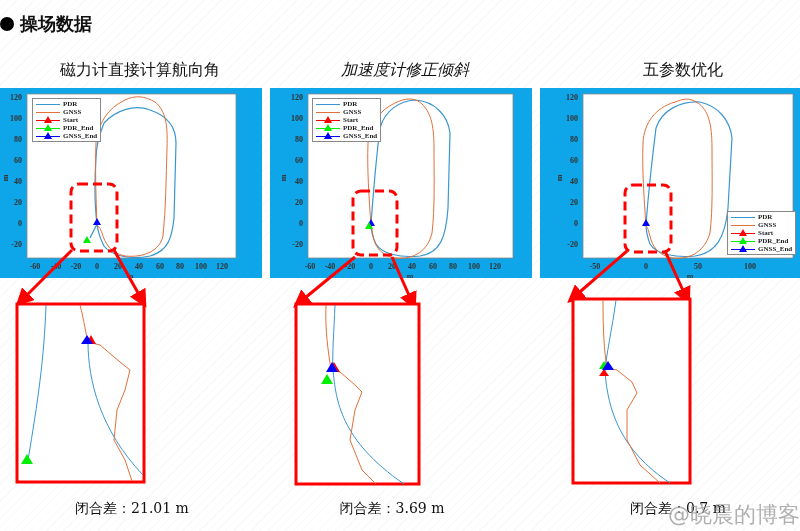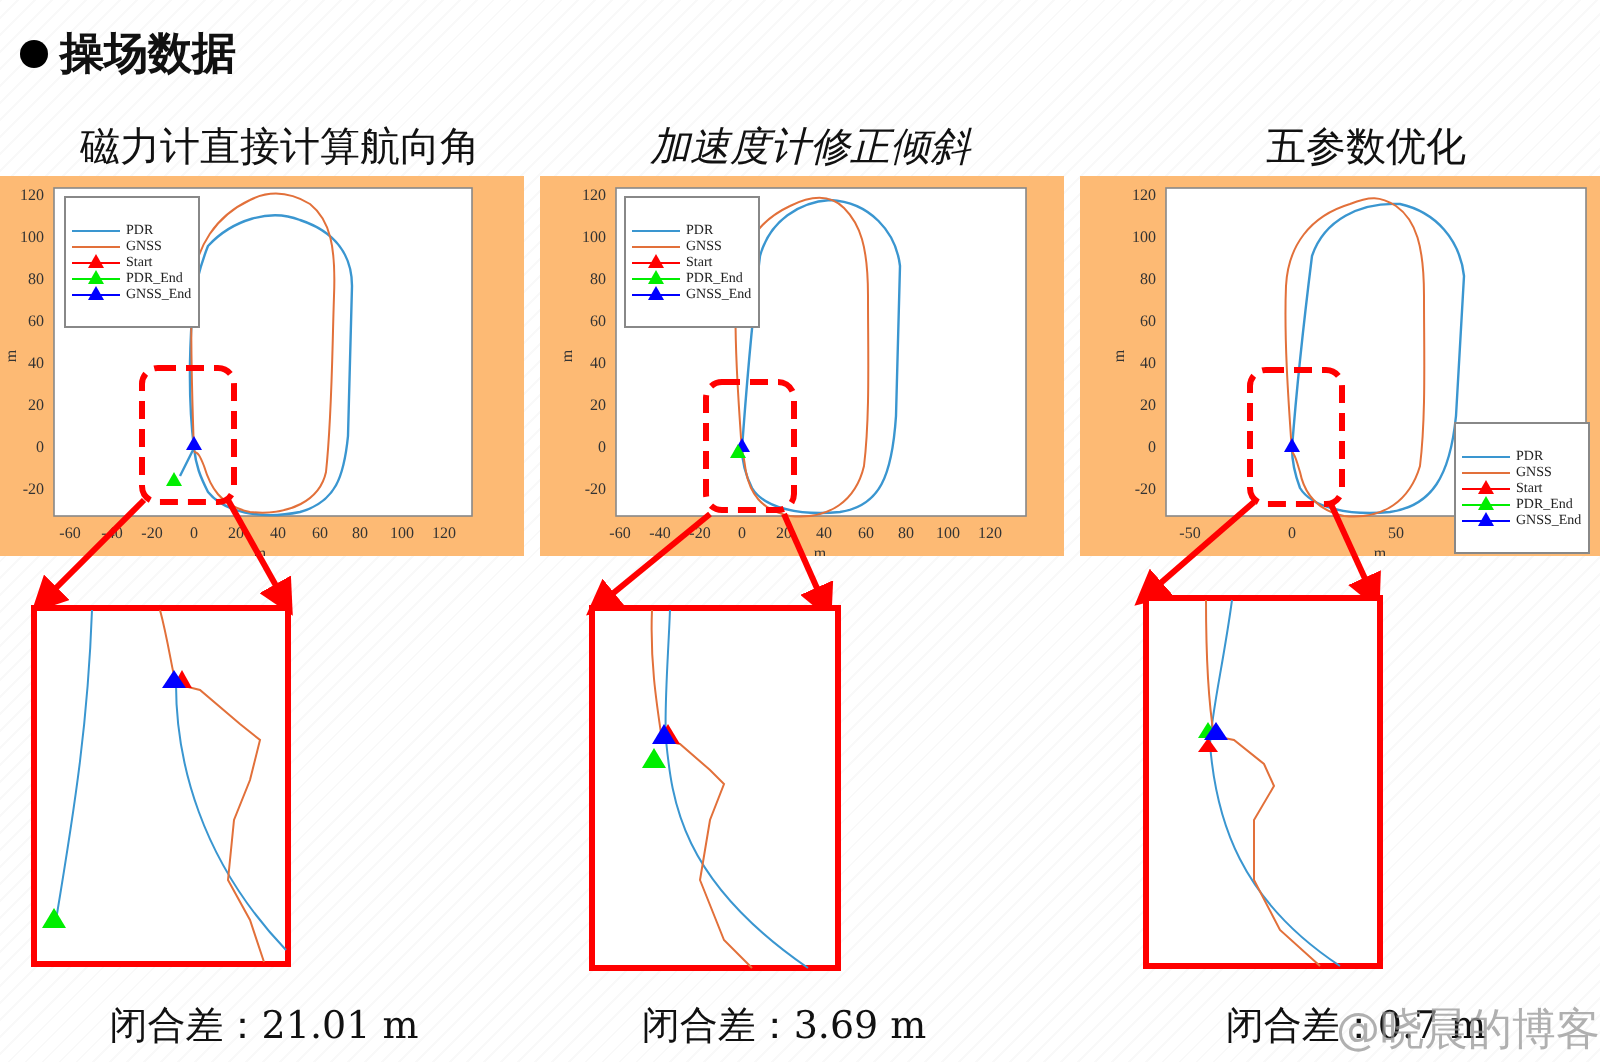--- a/index.html
+++ b/index.html
@@ -3,42 +3,42 @@
 <meta charset="utf-8">
 <style>
   html, body { margin:0; padding:0; }
   body {
     width:800px; height:531px; position:relative; overflow:hidden;
     background:#ffffff;
     background-image: repeating-linear-gradient(135deg, rgba(0,0,0,0.025) 0 1px, transparent 1px 6px);
     font-family: "Liberation Serif", "DejaVu Serif", serif;
   }
   .section-title {
-    position:absolute; left:10px; top:12px;
-    font-family:"DejaVu Sans", sans-serif; font-weight:bold; font-size:22px; color:#111;
+    position:absolute; left:0; top:12px;
+    font-family:"DejaVu Sans", sans-serif; font-weight:bold; font-size:18px; color:#111;
     display:flex; align-items:center; gap:6px;
   }
   .bullet { width:14px; height:14px; border-radius:50%; background:#000; display:inline-block; }
   .panel-title {
-    position:absolute; top:60px; font-family:"DejaVu Sans", sans-serif; font-size:20px; color:#111;
+    position:absolute; top:60px; font-family:"DejaVu Sans", sans-serif; font-size:16px; color:#111;
     text-align:center; width:260px;
   }
-  .fig { position:absolute; background:#fdba74; }
+  .fig { position:absolute; background:#0ea5e9;font-weight:bold; }
   .plot-svg { position:absolute; left:0; top:0; }
   .legend {
     position:absolute; background:#fff; border:1px solid #888;
-    font-family:"Liberation Serif", serif; font-size:7px; color:#222; padding:12px 3px;
+    font-family:"Liberation Serif", serif; font-size:7px; color:#222; padding:1px 3px;
   }
   .leg-row { display:flex; align-items:center; height:8px; gap:3px; }
   .leg-line { width:24px; height:1px; position:relative; }
   .leg-tri { position:absolute; left:8px; top:-4px; width:0; height:0; border-left:4px solid transparent; border-right:4px solid transparent; border-bottom:7px solid; }
   .tick { font-size:8px; fill:#333; font-family:"Liberation Serif", serif; }
   .axlab { font-size:8px; fill:#333; font-family:"Liberation Serif", serif; }
   .closure {
-    position:absolute; top:500px; font-size:19px; color:#111; text-align:center; width:260px;
+    position:absolute; top:500px; font-size:14px; color:#111; text-align:center; width:260px;
     font-family:"DejaVu Serif", serif;
   }
   .watermark {
     position:absolute; left:668px; top:500px; font-family:"DejaVu Sans", sans-serif;
     font-size:22px; color:rgba(150,150,150,0.75);
   }
 </style>
 </head>
 <body>
 

